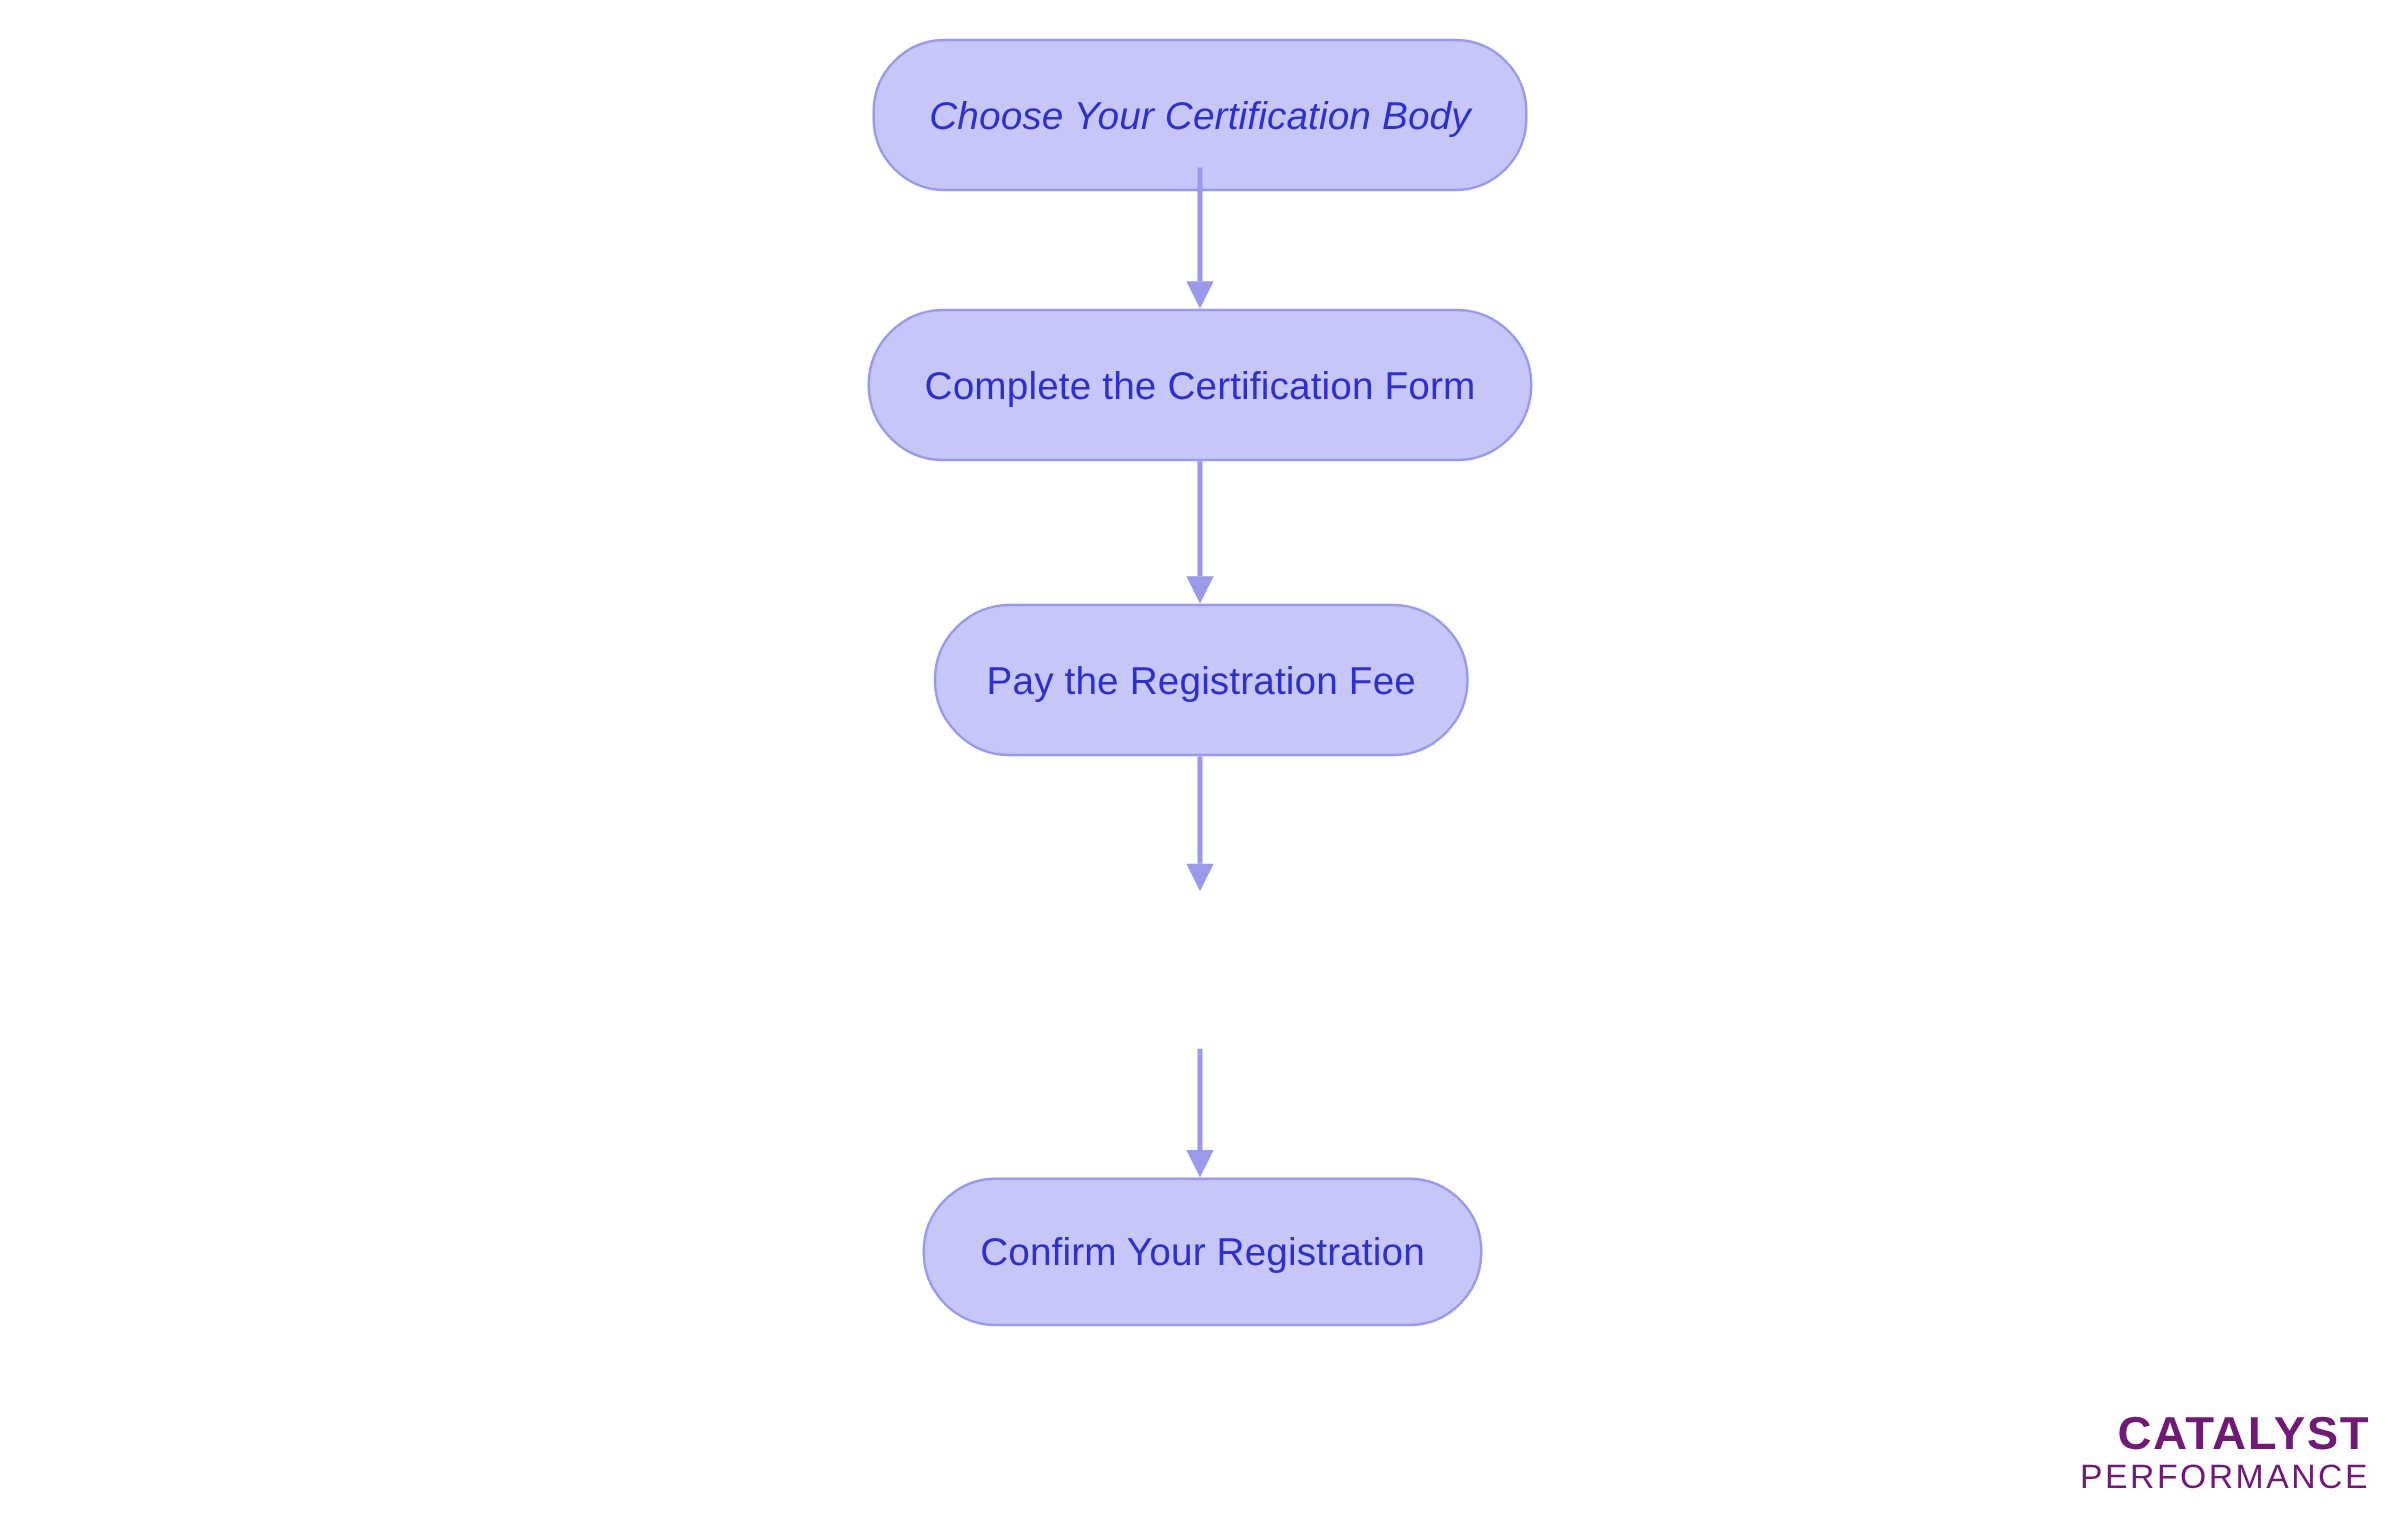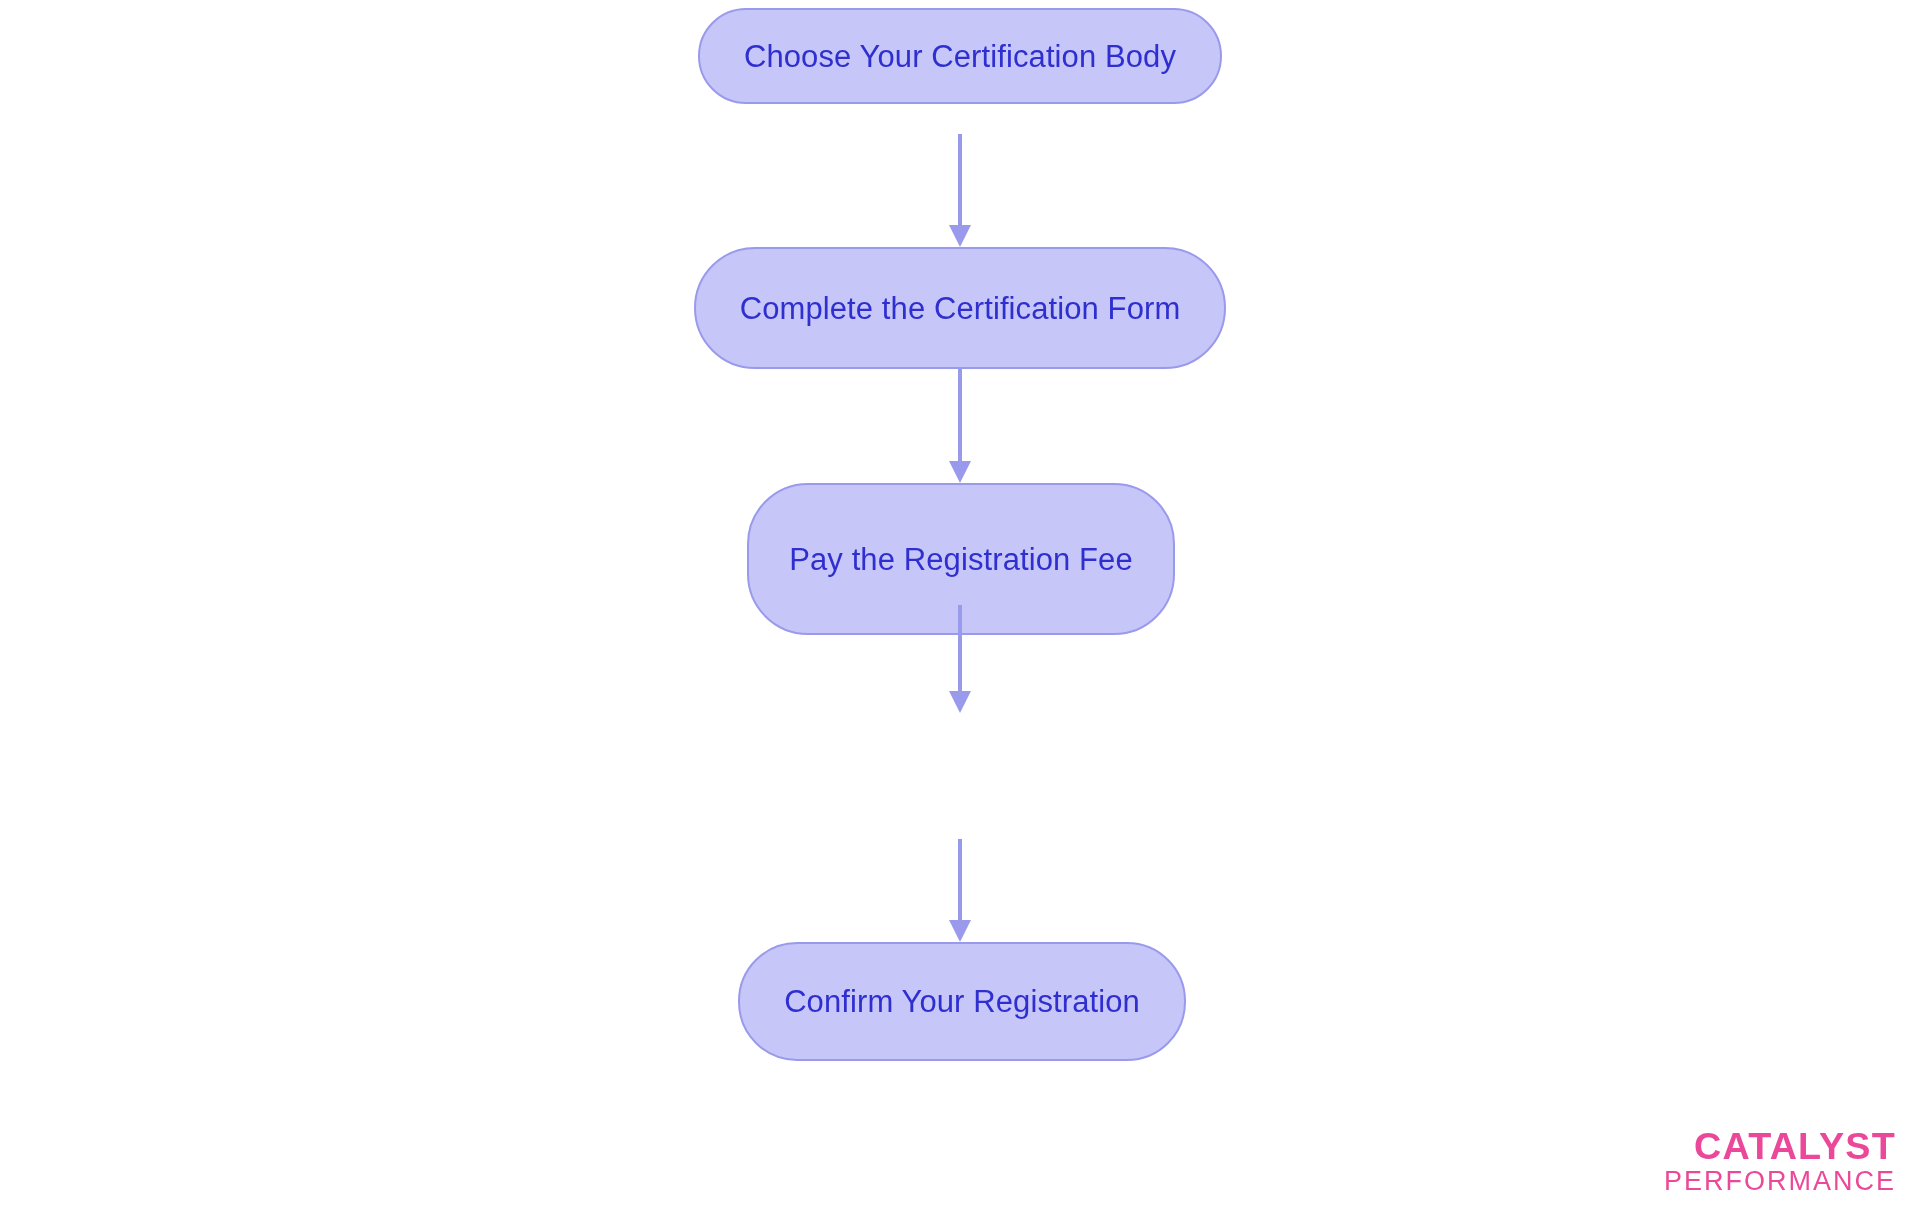--- a/index.html
+++ b/index.html
@@ -38,23 +38,23 @@
     font-weight: 400;
     letter-spacing: 0.1px;
     white-space: nowrap;
     line-height: 1;
   }
   .node-label {
     display: block;
     padding: 0 14px;
   }
 
-  #node-0 { left: 698px;  top: 8px;  width: 524px; height: 96px; border-radius: 58px; }
+  #node-0 { left: 698px;  top: 31px;  width: 524px; height: 122px; border-radius: 58px; font-style: italic; }
   #node-1 { left: 694px;  top: 247px; width: 532px; height: 122px; border-radius: 61px; }
-  #node-2 { left: 747px;  top: 483px; width: 428px; height: 152px; border-radius: 61px; align-items: center; }
+  #node-2 { left: 747px;  top: 483px; width: 428px; height: 122px; border-radius: 61px; align-items: center; }
   #node-3 { left: 662px;  top: 713px; width: 598px; height: 126px; border-radius: 63px; }
   #node-4 { left: 738px;  top: 902px; width: 448px; height: 119px; border-radius: 59px; margin-top: 40px; }
 
   
   .connector {
     position: absolute;
     left: 954px;
     width: 12px;
   }
   .connector .stem {
@@ -90,21 +90,21 @@
   #connector-3 { top: 839px; height: 103px; }
   #connector-3 .stem { height: 81px; }
   #connector-3 .head { top: 81px; }
 
   
   #brand-logo {
     position: absolute;
     right: 24px;
     bottom: 19px;
     text-align: right;
-    color: #ec4899;
+    color: #701a75;
     user-select: none;
   }
   #brand-primary {
     display: block;
     font-family: "Liberation Sans Narrow", "Liberation Sans", "DejaVu Sans", sans-serif;
     font-weight: 700;
     font-size: 37px;
     letter-spacing: 1.2px;
     line-height: 0.98;
     transform: scaleX(1.02);

